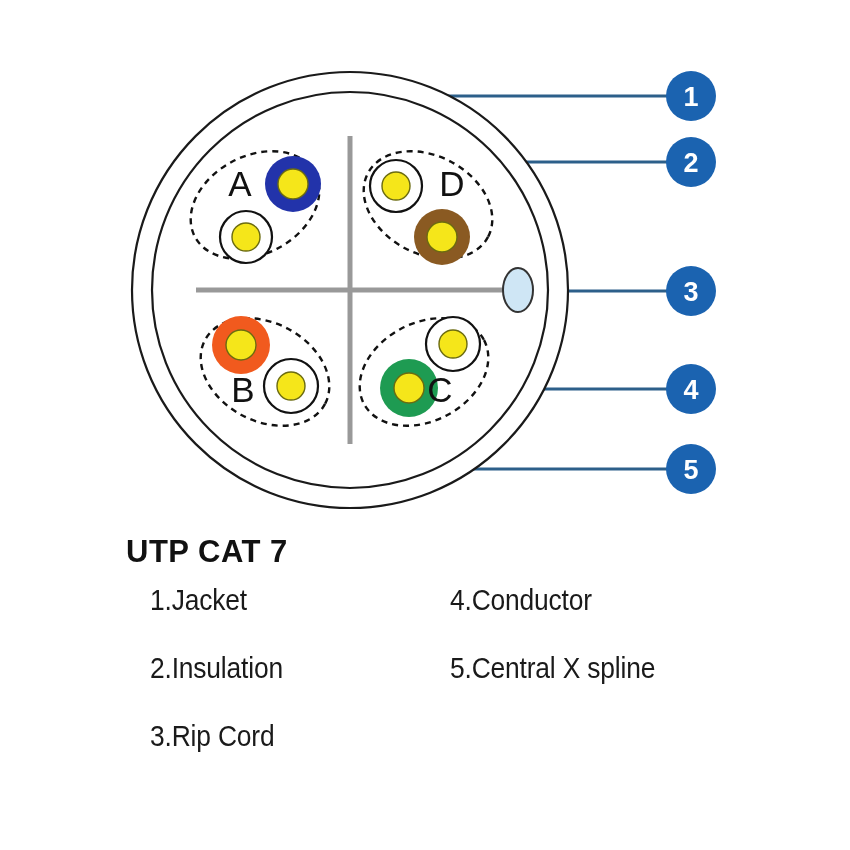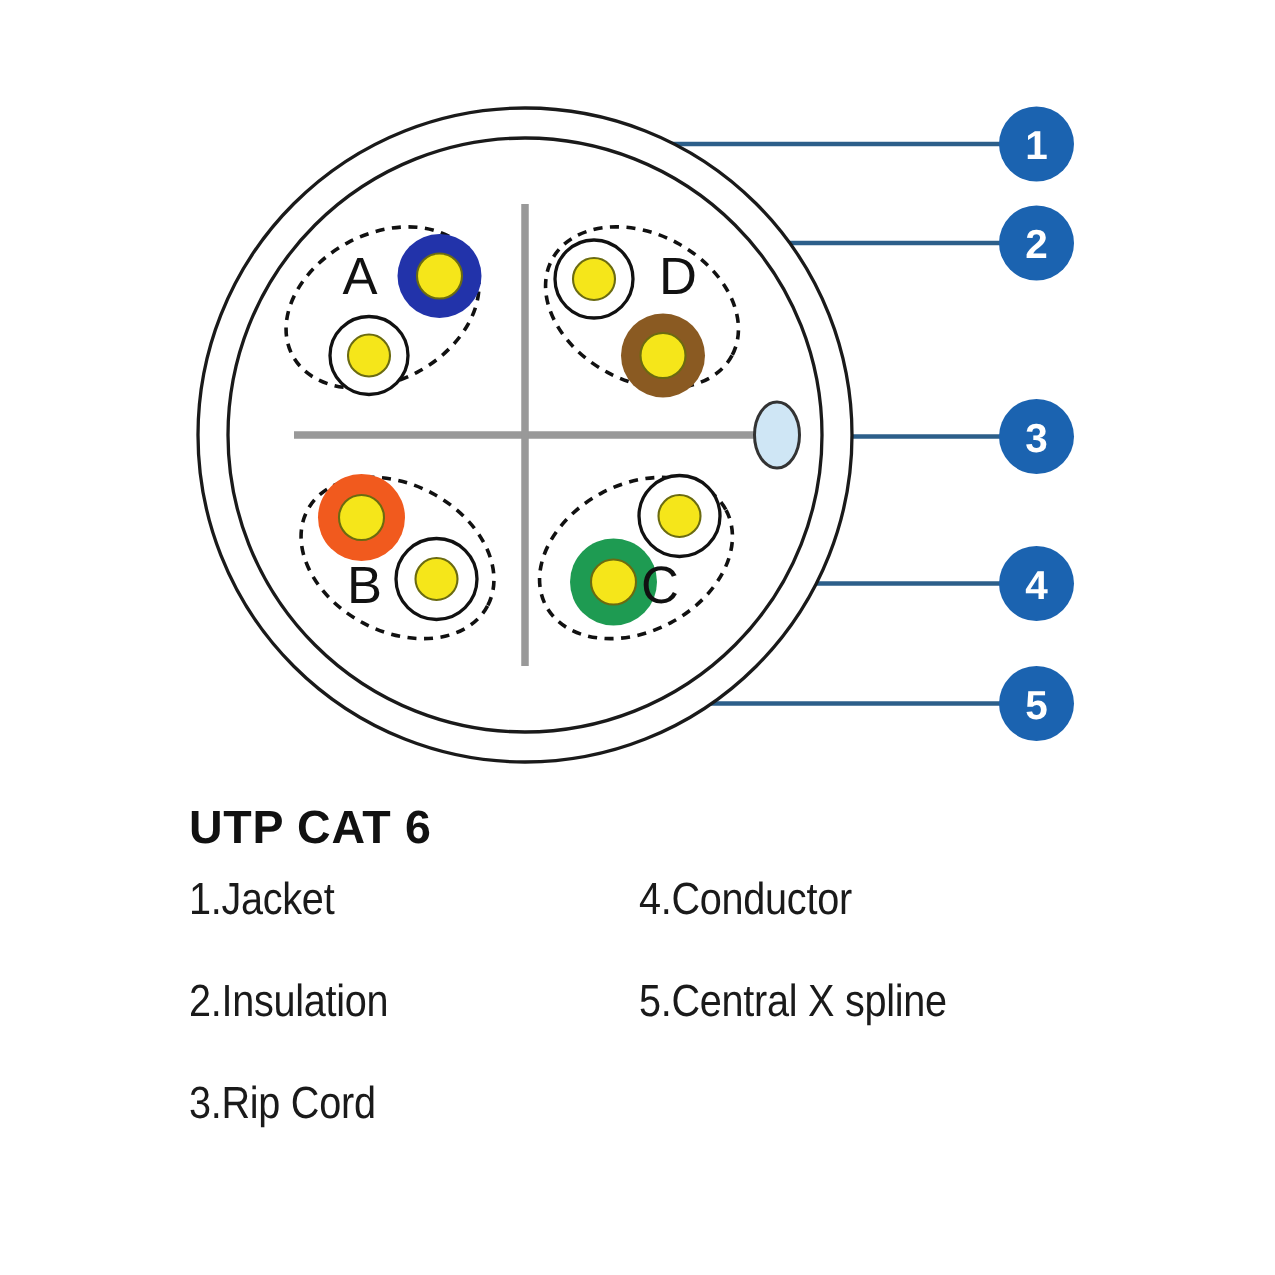--- a/index.html
+++ b/index.html
@@ -46,20 +46,21 @@
     margin: 0 0 16px 0;
     line-height: 1.1;
     white-space: pre;
   }
 
   .legend-grid {
     display: grid;
     grid-template-columns: 300px auto;
     grid-auto-rows: 68px;
     align-items: start;
+    margin-left: 24px;
   }
 
   .legend-item {
     font-family: "Liberation Sans", sans-serif;
     font-size: 30px;
     font-weight: 300;
     color: #1a1a1a;
     line-height: 1;
     white-space: pre;
     letter-spacing: -0.2px;
@@ -164,21 +165,21 @@
       </g>
       <g>
         <circle cx="691" cy="469" r="25" fill="#1b63b0"></circle>
         <text class="badge-num" x="691" y="479" text-anchor="middle">5</text>
       </g>
     </g>
   </svg>
 </div>
 
 <div class="legend-block">
-  <div class="legend-title">UTP CAT 6</div>
+  <div class="legend-title">UTP CAT 7</div>
   <div class="legend-grid">
     <div class="legend-item">1.Jacket</div>
     <div class="legend-item">4.Conductor</div>
     <div class="legend-item">2.Insulation</div>
     <div class="legend-item">5.Central X spline</div>
     <div class="legend-item">3.Rip Cord</div>
     <div class="legend-item empty"></div>
   </div>
 </div>
 

